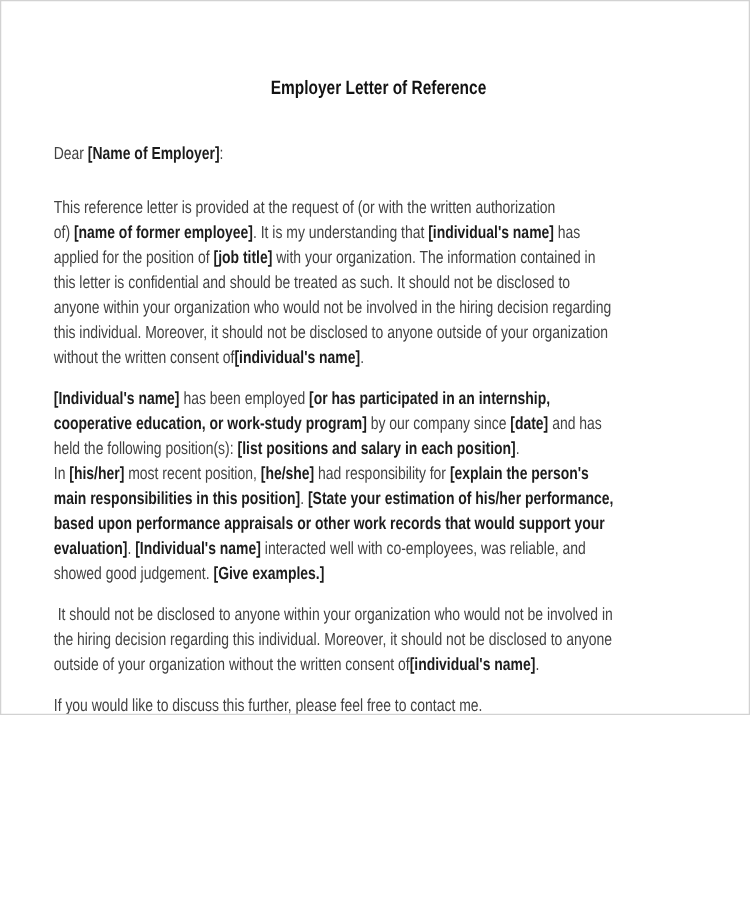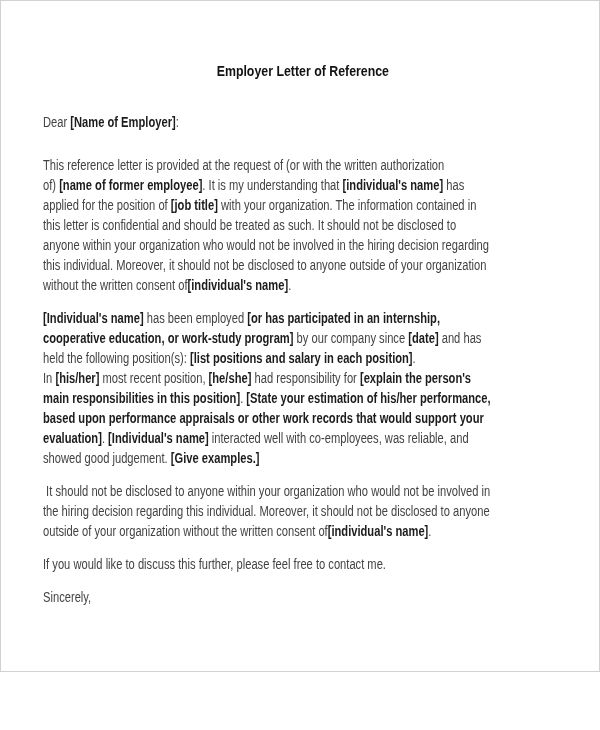--- a/index.html
+++ b/index.html
@@ -12,21 +12,21 @@
   * { box-sizing: border-box; }
   html, body { margin: 0; padding: 0; }
   body {
     width: 600px;
     height: 730px;
     background: var(--page-bg);
     font-family: "Liberation Sans", sans-serif;
   }
   .page {
     width: 600px;
-    height: 672px;
+    height: 572px;
     background: var(--page-bg);
     border: 1px solid var(--page-border);
     padding: 60px 0 16px 42px;
     overflow: hidden;
   }
   
   .content {
     width: 652px;
     transform: scaleX(0.797);
     transform-origin: 0 0;

